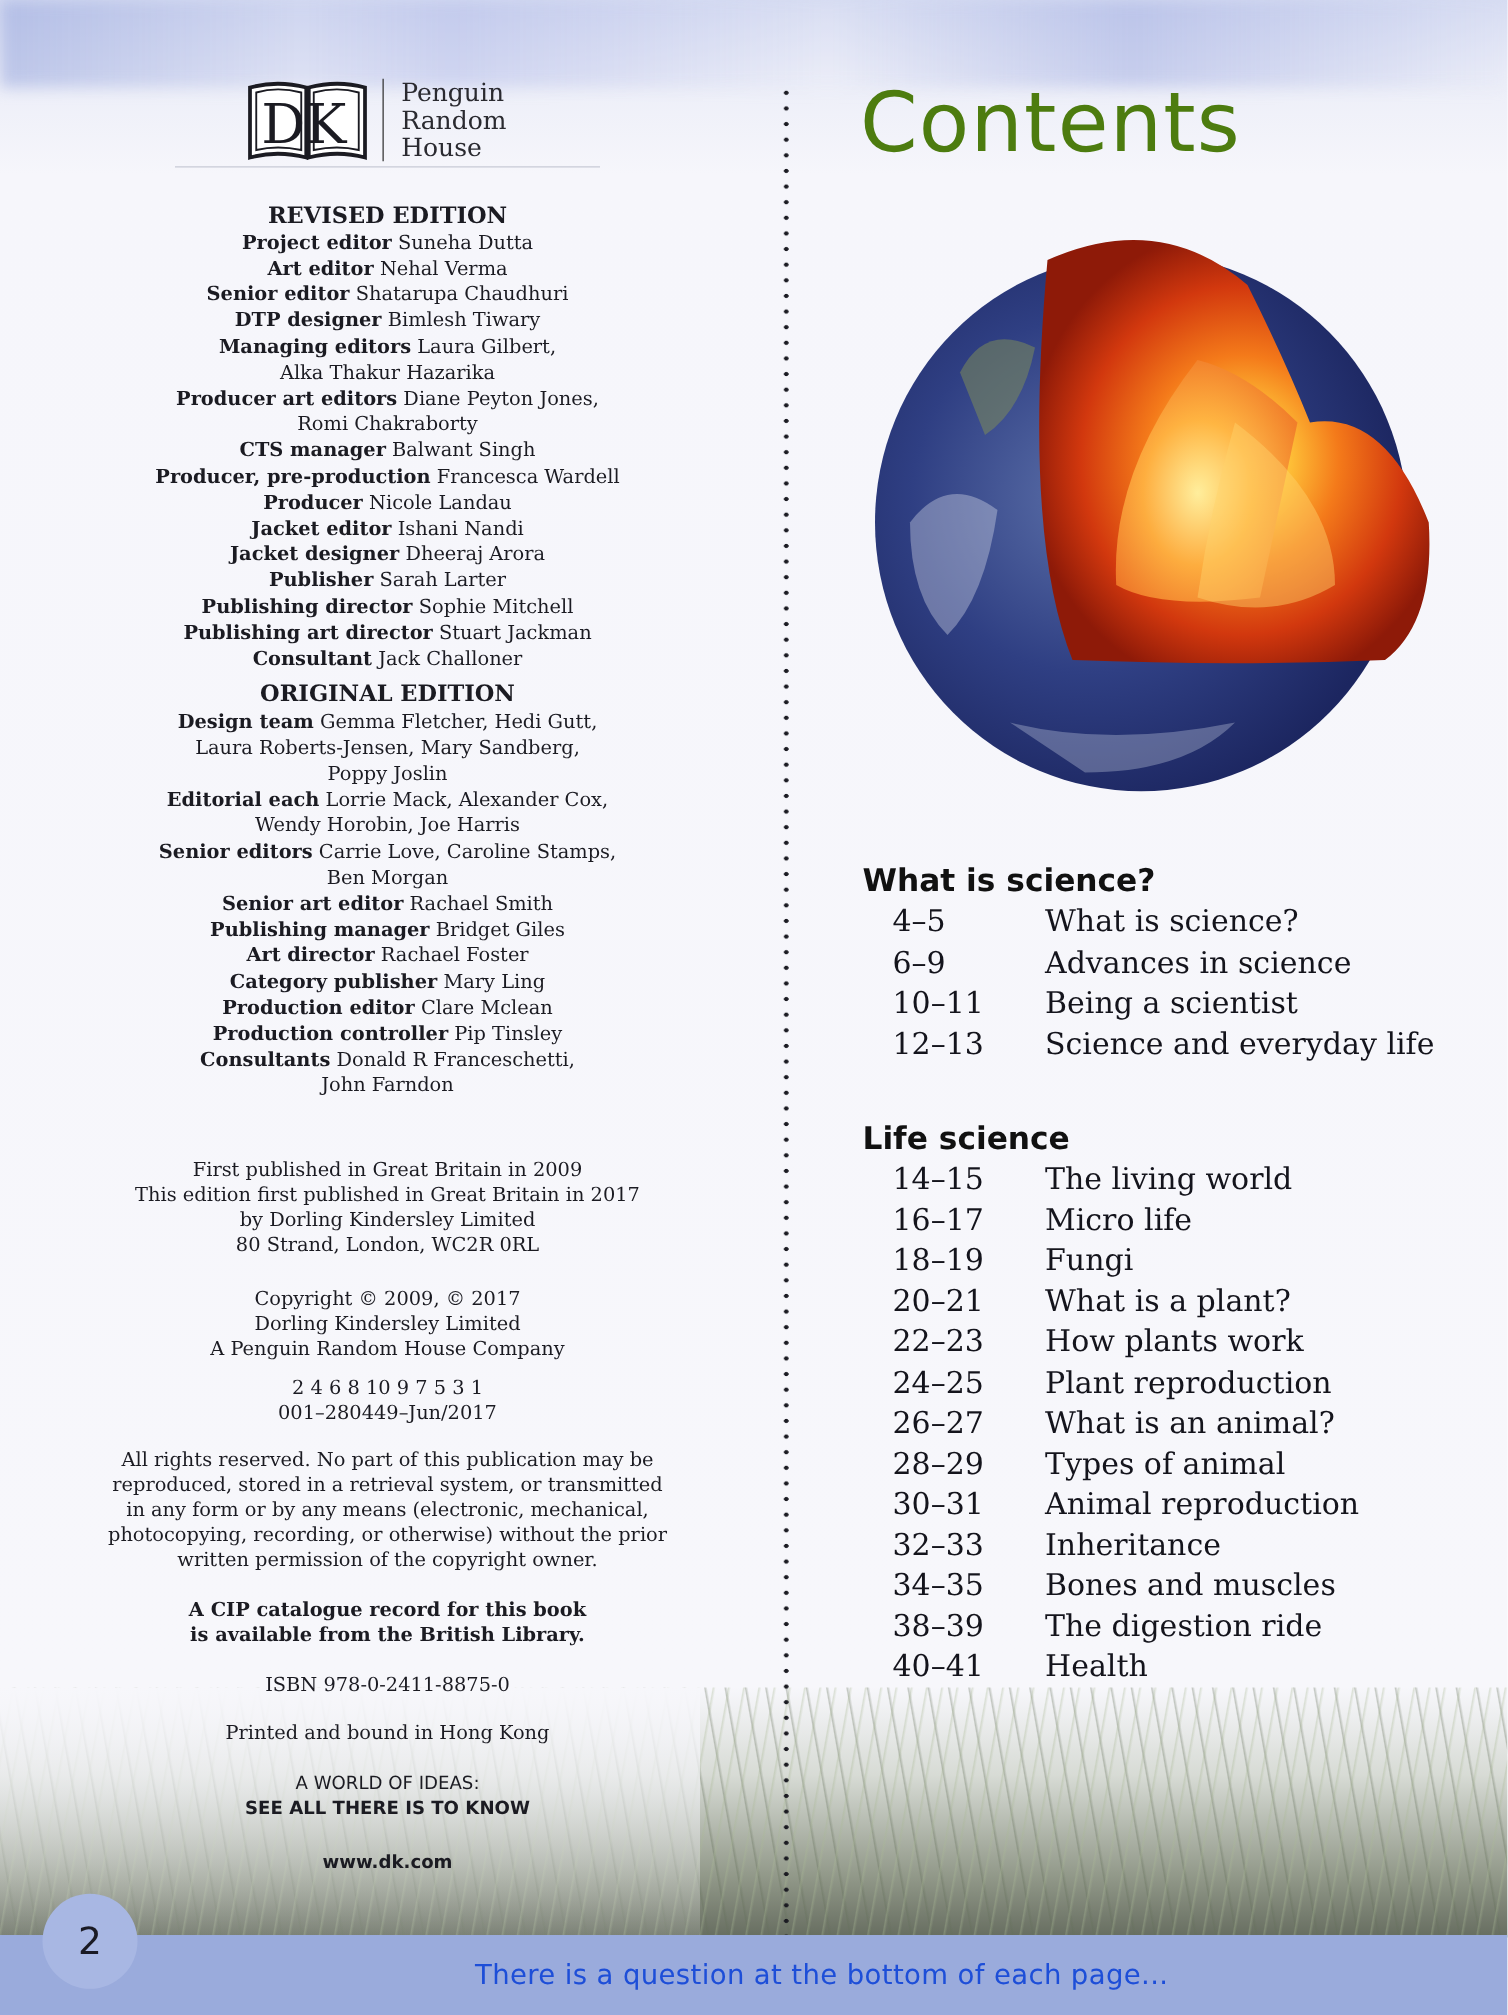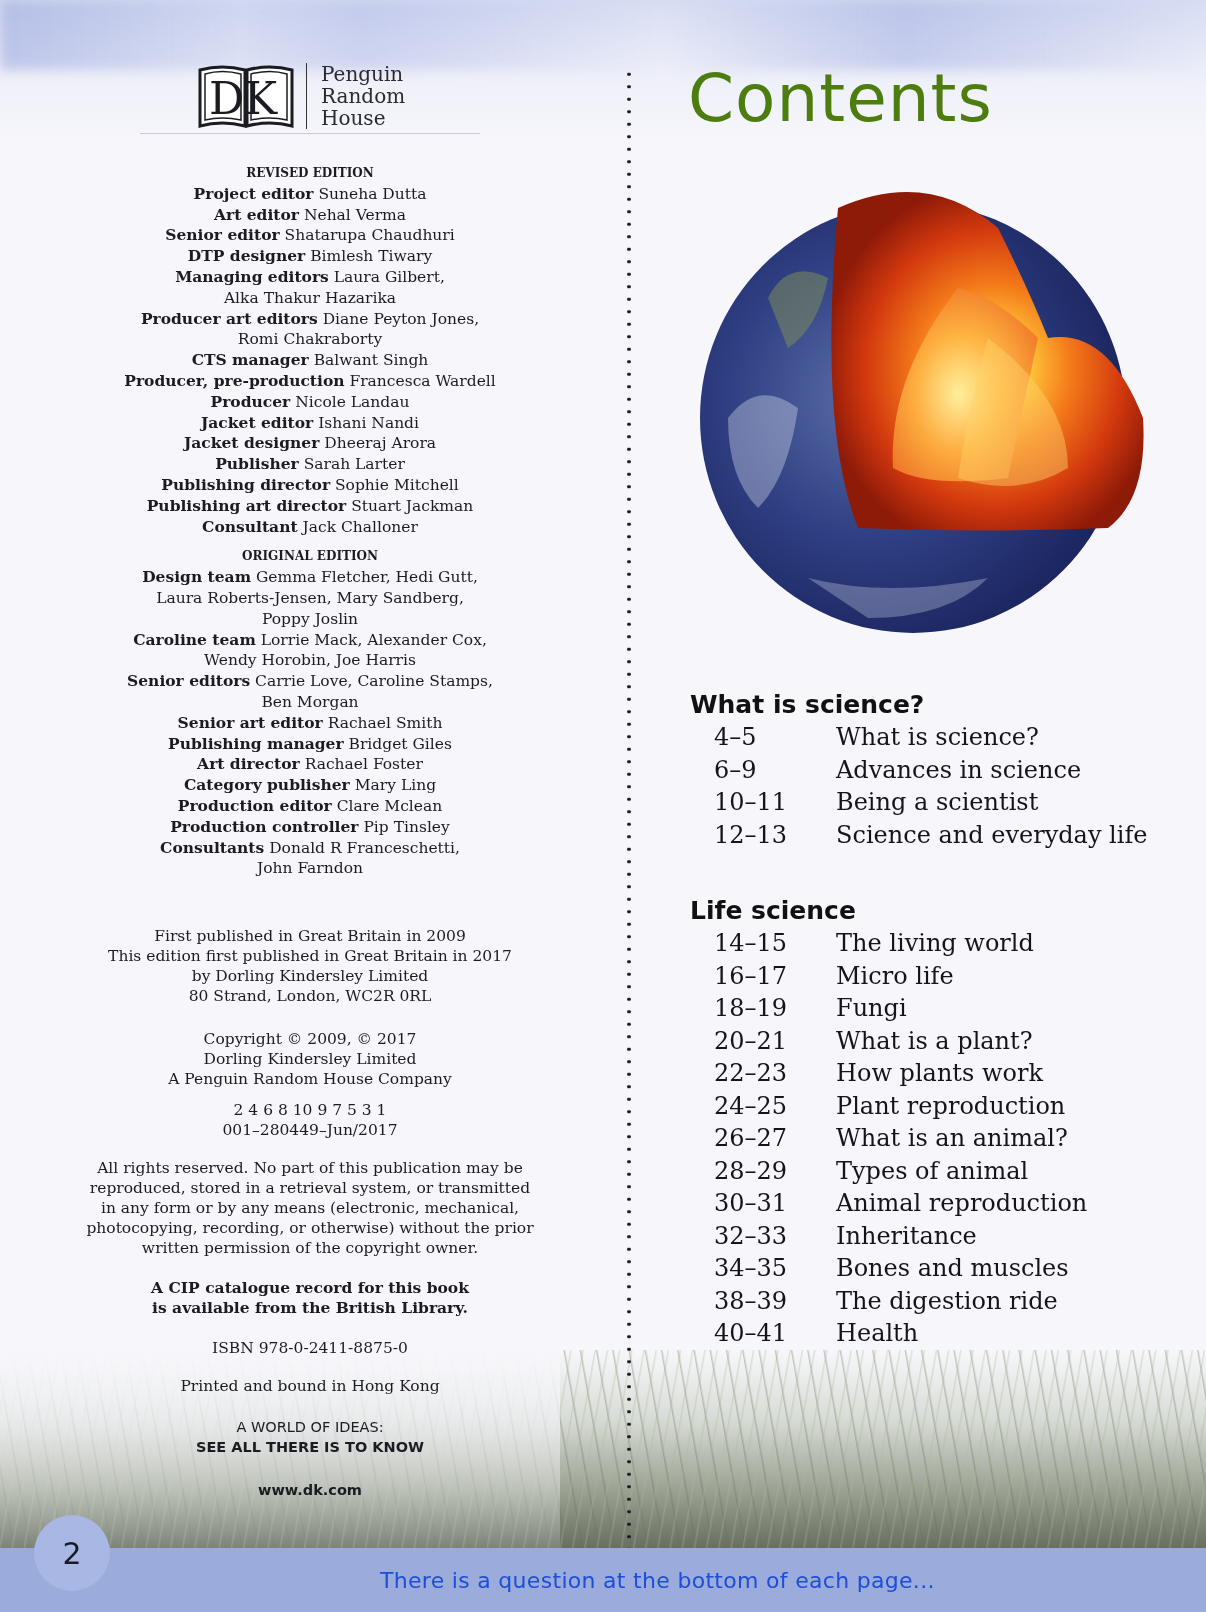--- a/index.html
+++ b/index.html
@@ -55,21 +55,21 @@
   }
   .logo-sep { width: 1px; height: 66px; background: #333; margin: 0 14px 0 12px; }
   .prh { font-family: "DejaVu Serif", serif; font-size: 20px; line-height: 22px; color: #2a2a30; }
   .logo-line {
     position: absolute; left: 140px; top: 133px; width: 340px; height: 1px; background: #c8cad6;
   }
   .credits {
     position: absolute; left: 60px; top: 163px; width: 500px; text-align: center;
     font-size: 15.5px; line-height: 20.8px;
   }
-  .credits .heading { font-weight: bold; font-size: 12px; }
+  .credits .heading { font-weight: bold; font-size: 18px; }
   .credits .role { font-weight: bold; }
   .credits .gap { height: 9px; }
   .block { position: absolute; left: 60px; width: 500px; text-align: center; font-size: 15.5px; line-height: 20px; }
   .sans-block { font-family: "DejaVu Sans", sans-serif; font-size: 14.5px; line-height: 20px; }
   .sans-block .strong { font-weight: bold; }
 
   
   .contents-title {
     position: absolute; left: 688px; top: 60px;
     font-family: "DejaVu Sans", sans-serif; font-size: 66px; color: #4d7c0f;
@@ -132,21 +132,21 @@
       <div><span class="role">Publishing director</span> <span>Sophie Mitchell</span></div>
       <div><span class="role">Publishing art director</span> <span>Stuart Jackman</span></div>
       <div><span class="role">Consultant</span> <span>Jack Challoner</span></div>
     </div>
   <div class="gap"></div>
   <div class="heading">ORIGINAL EDITION</div>
   <div id="original-list">
       <div><span class="role">Design team</span> <span>Gemma Fletcher, Hedi Gutt,</span></div>
       <div>Laura Roberts-Jensen, Mary Sandberg,</div>
       <div>Poppy Joslin</div>
-      <div><span class="role">Caroline team</span> <span>Lorrie Mack, Alexander Cox,</span></div>
+      <div><span class="role">Editorial each</span> <span>Lorrie Mack, Alexander Cox,</span></div>
       <div>Wendy Horobin, Joe Harris</div>
       <div><span class="role">Senior editors</span> <span>Carrie Love, Caroline Stamps,</span></div>
       <div>Ben Morgan</div>
       <div><span class="role">Senior art editor</span> <span>Rachael Smith</span></div>
       <div><span class="role">Publishing manager</span> <span>Bridget Giles</span></div>
       <div><span class="role">Art director</span> <span>Rachael Foster</span></div>
       <div><span class="role">Category publisher</span> <span>Mary Ling</span></div>
       <div><span class="role">Production editor</span> <span>Clare Mclean</span></div>
       <div><span class="role">Production controller</span> <span>Pip Tinsley</span></div>
       <div><span class="role">Consultants</span> <span>Donald R Franceschetti,</span></div>

